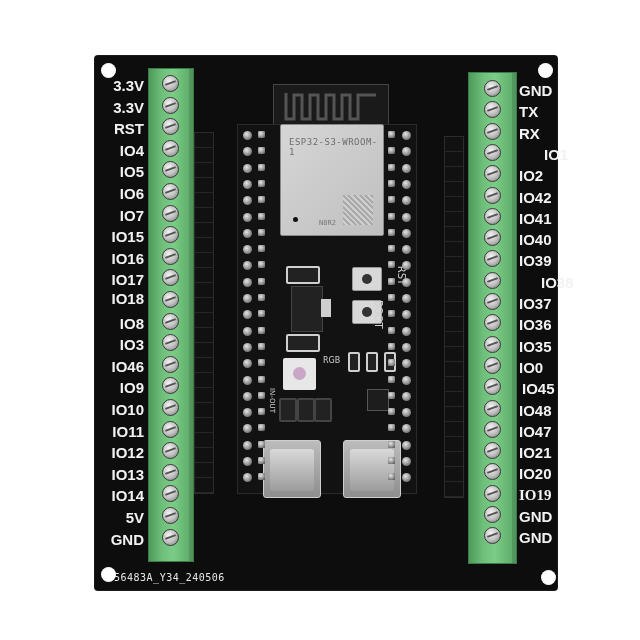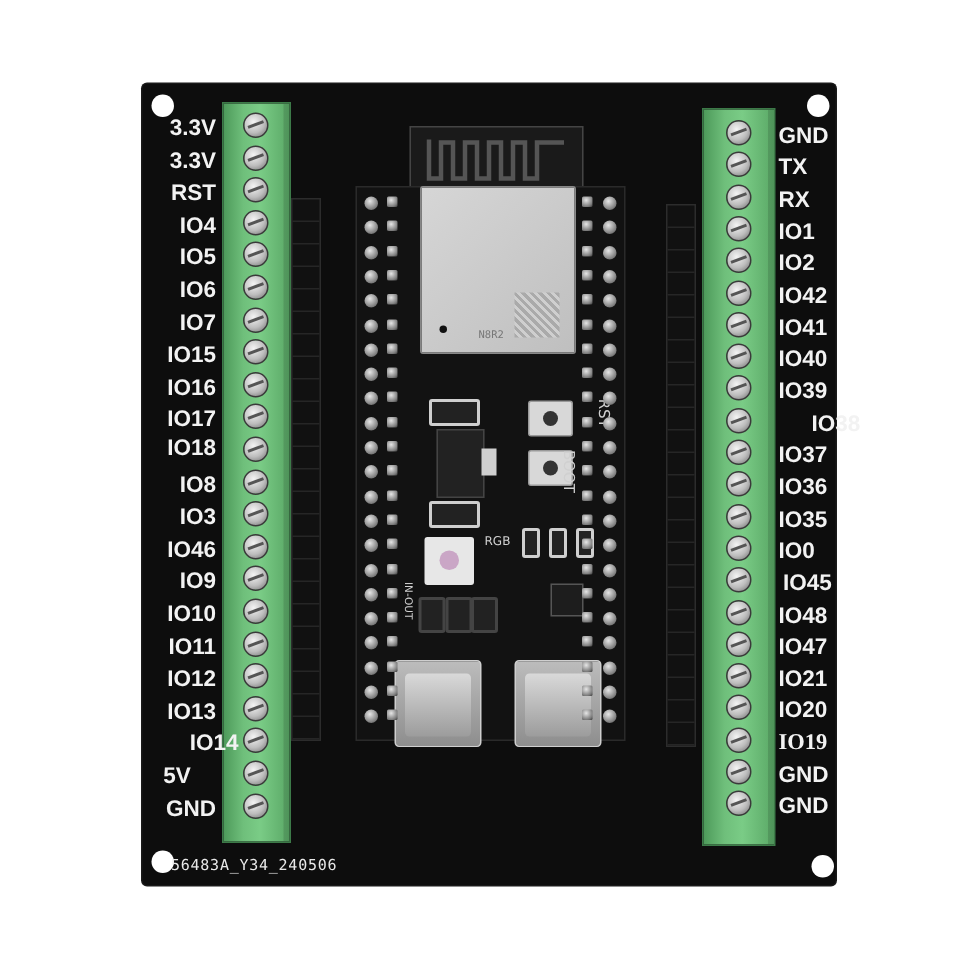--- a/index.html
+++ b/index.html
@@ -109,20 +109,21 @@
   </div>
 
 <div class="antenna">
   <svg width="98" height="34" viewBox="0 0 98 34">
     <path d="M4 4 L4 30 L12 30 L12 6 L20 6 L20 30 L28 30 L28 6 L36 6 L36 30 L44 30 L44 6 L52 6 L52 30 L60 30 L60 6 L68 6 L68 30 L76 30 L76 6 L94 6" stroke="#555" stroke-width="3" fill="none"></path>
   </svg>
 </div>
 <div class="devboard"></div>
 
 <div class="module">
+  <div class="mtitle">ESP32-S3-WROOM-1</div>
   <div class="mline" style="top:52px;"></div>
   <div class="qr"></div>
   <div class="dot"></div>
   <div class="mcode">N8R2</div>
 </div>
 
 <div id="devpins"></div>
 <div id="devsilk"></div>
 
 <div class="smd" style="left:286px;top:266px;width:30px;height:14px;"></div>
@@ -173,21 +174,21 @@
 <div class="lbl lbl-left" style="left:92px;top:119.2px;">RST</div>
 <div class="screw" style="left:484px;top:122.6px;"></div>
 <div class="lbl lbl-right" style="left:519px;top:123.6px;">RX</div>
 <div class="pin" style="left:243px;top:163.6px;"></div>
 <div class="pin" style="left:402px;top:163.6px;"></div>
 <div class="pin" style="left:258px;top:163.6px;width:7px;height:7px;border-radius:1px;"></div>
 <div class="pin" style="left:388px;top:163.6px;width:7px;height:7px;border-radius:1px;"></div>
 <div class="screw" style="left:162px;top:139.8px;"></div>
 <div class="lbl lbl-left" style="left:92px;top:140.8px;">IO4</div>
 <div class="screw" style="left:484px;top:143.9px;"></div>
-<div class="lbl lbl-right" style="left:519px;top:144.9px;">IO1</div>
+<div class="lbl lbl-right" style="left:544px;top:144.9px;">IO1</div>
 <div class="pin" style="left:243px;top:179.9px;"></div>
 <div class="pin" style="left:402px;top:179.9px;"></div>
 <div class="pin" style="left:258px;top:179.9px;width:7px;height:7px;border-radius:1px;"></div>
 <div class="pin" style="left:388px;top:179.9px;width:7px;height:7px;border-radius:1px;"></div>
 <div class="screw" style="left:162px;top:161.4px;"></div>
 <div class="lbl lbl-left" style="left:92px;top:162.4px;">IO5</div>
 <div class="screw" style="left:484px;top:165.2px;"></div>
 <div class="lbl lbl-right" style="left:519px;top:166.2px;">IO2</div>
 <div class="pin" style="left:243px;top:196.2px;"></div>
 <div class="pin" style="left:402px;top:196.2px;"></div>
@@ -299,29 +300,29 @@
 <div class="pin" style="left:388px;top:408.1px;width:7px;height:7px;border-radius:1px;"></div>
 <div class="screw" style="left:162px;top:463.8px;"></div>
 <div class="lbl lbl-left" style="left:92px;top:464.8px;">IO13</div>
 <div class="screw" style="left:484px;top:463.40000000000003px;"></div>
 <div class="lbl lbl-right" style="left:519px;top:464.40000000000003px;">IO20</div>
 <div class="pin" style="left:243px;top:424.40000000000003px;"></div>
 <div class="pin" style="left:402px;top:424.40000000000003px;"></div>
 <div class="pin" style="left:258px;top:424.40000000000003px;width:7px;height:7px;border-radius:1px;"></div>
 <div class="pin" style="left:388px;top:424.40000000000003px;width:7px;height:7px;border-radius:1px;"></div>
 <div class="screw" style="left:162px;top:485.40000000000003px;"></div>
-<div class="lbl lbl-left" style="left:107px;top:486.40000000000003px;">IO14</div>
+<div class="lbl lbl-left" style="left:92px;top:486.40000000000003px;">IO14</div>
 <div class="screw" style="left:484px;top:484.7px;"></div>
 <div class="lbl lbl-right" style="left:519px;top:485.7px;font-family:Liberation Serif, serif;">IO19</div>
 <div class="pin" style="left:243px;top:440.7px;"></div>
 <div class="pin" style="left:402px;top:440.7px;"></div>
 <div class="pin" style="left:258px;top:440.7px;width:7px;height:7px;border-radius:1px;"></div>
 <div class="pin" style="left:388px;top:440.7px;width:7px;height:7px;border-radius:1px;"></div>
 <div class="screw" style="left:162px;top:507px;"></div>
-<div class="lbl lbl-left" style="left:92px;top:508px;text-align:center;">5V</div>
+<div class="lbl lbl-left" style="left:92px;top:508px;">5V</div>
 <div class="screw" style="left:484px;top:506px;"></div>
 <div class="lbl lbl-right" style="left:519px;top:507px;">GND</div>
 <div class="pin" style="left:243px;top:457px;"></div>
 <div class="pin" style="left:402px;top:457px;"></div>
 <div class="pin" style="left:258px;top:457px;width:7px;height:7px;border-radius:1px;"></div>
 <div class="pin" style="left:388px;top:457px;width:7px;height:7px;border-radius:1px;"></div>
 <div class="screw" style="left:162px;top:528.6px;"></div>
 <div class="lbl lbl-left" style="left:92px;top:529.6px;">GND</div>
 <div class="screw" style="left:484px;top:527.3px;"></div>
 <div class="lbl lbl-right" style="left:519px;top:528.3px;">GND</div>

